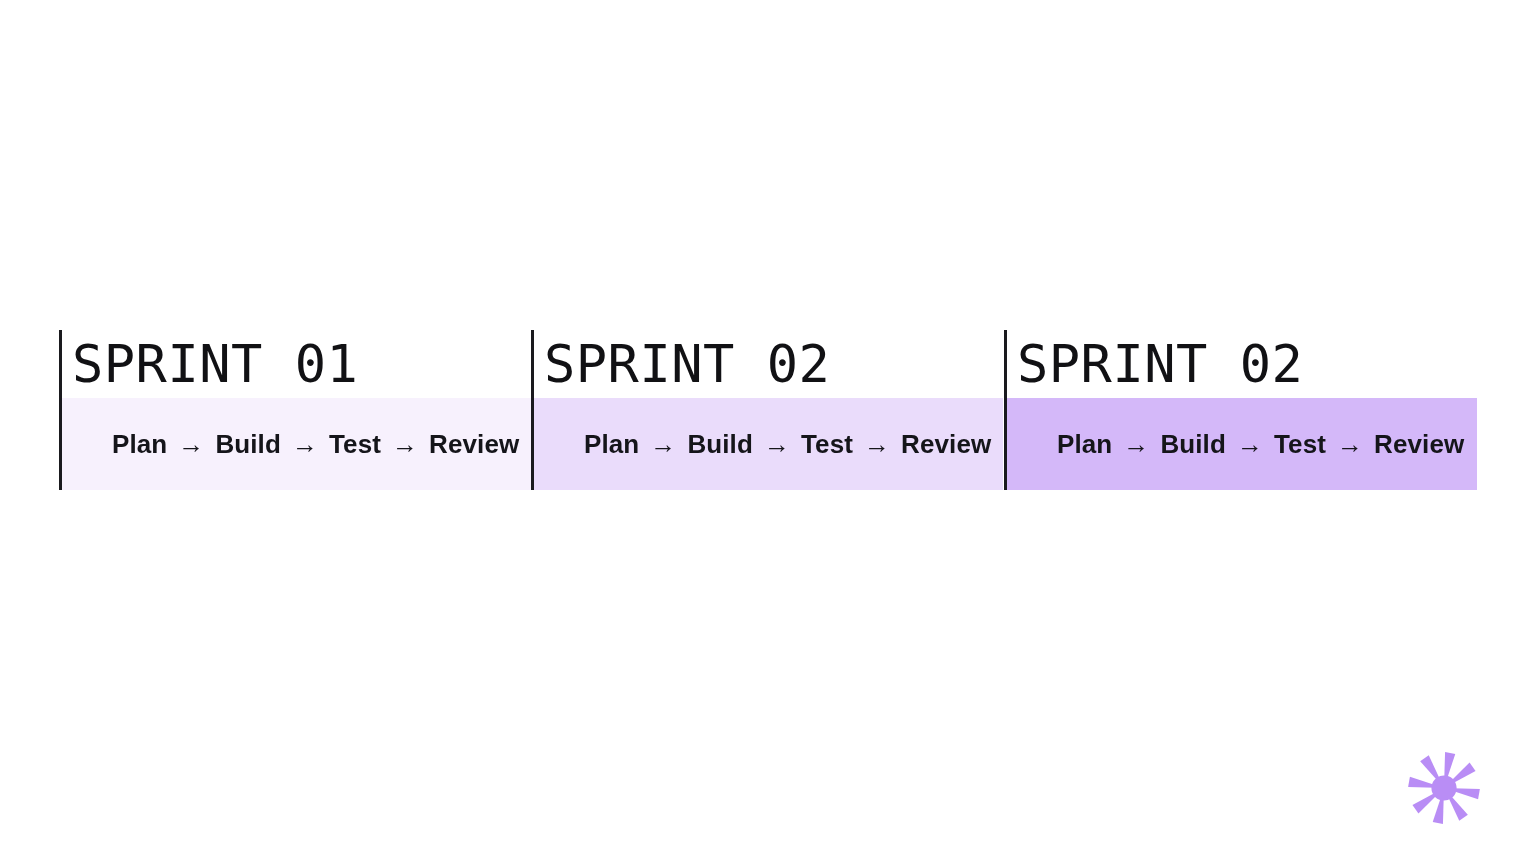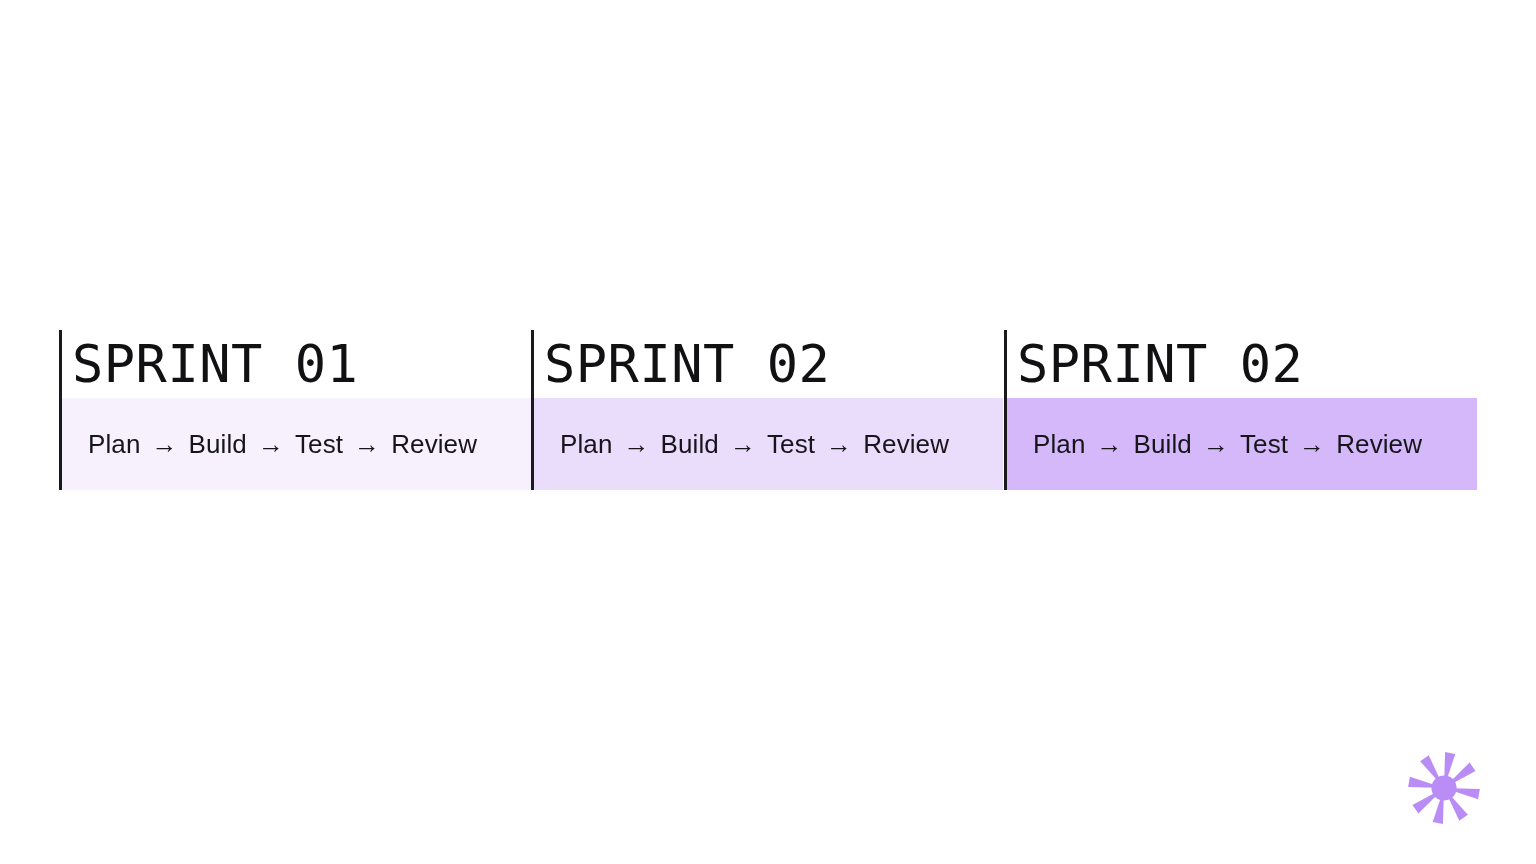--- a/index.html
+++ b/index.html
@@ -85,26 +85,27 @@
     box-sizing: border-box;
     white-space: nowrap;
   }
   .sprint-column.col-0 .sprint-band { width: 472px; }
   .sprint-column.col-1 .sprint-band { width: 472px; }
   .sprint-column.col-2 .sprint-band { width: 473px; }
 
   .flow-text {
     font-family: "Liberation Sans", sans-serif;
     font-size: 26px;
-    font-weight: 400;
+    font-weight: 700;
     color: #15151A;
     letter-spacing: 0.1px;
     display: inline-flex;
     align-items: center;
     white-space: nowrap;
+    margin-left: 24px;
   }
   .flow-step { white-space: nowrap; }
   .flow-arrow {
     display: inline-block;
     padding: 0 11px;
     font-size: 26px;
     line-height: 1;
     color: #15151A;
   }
 

